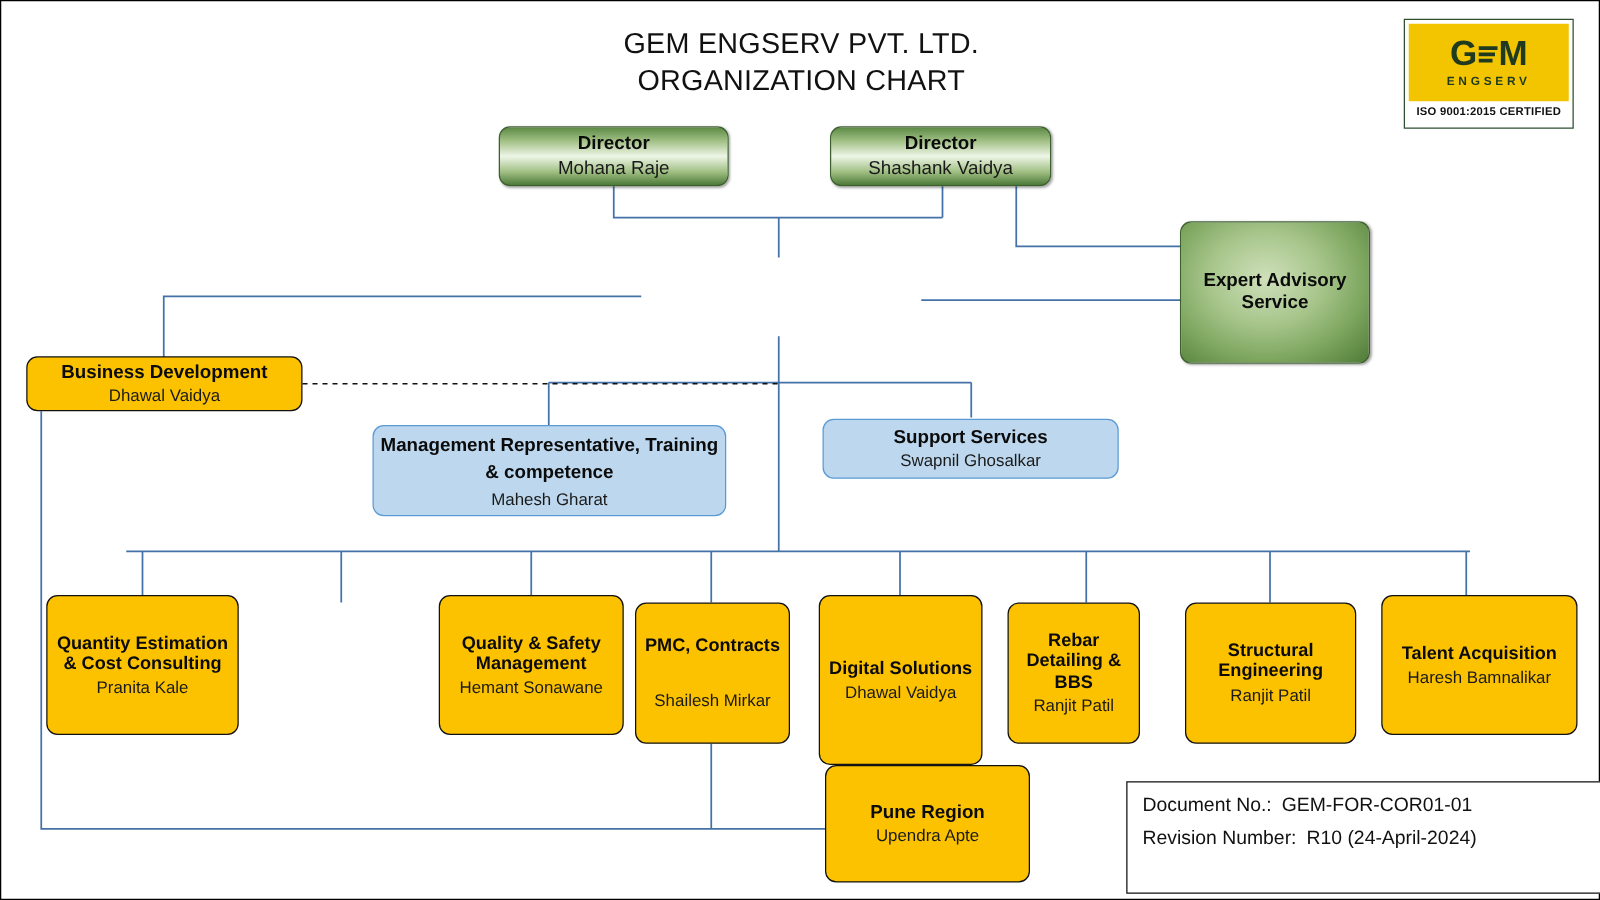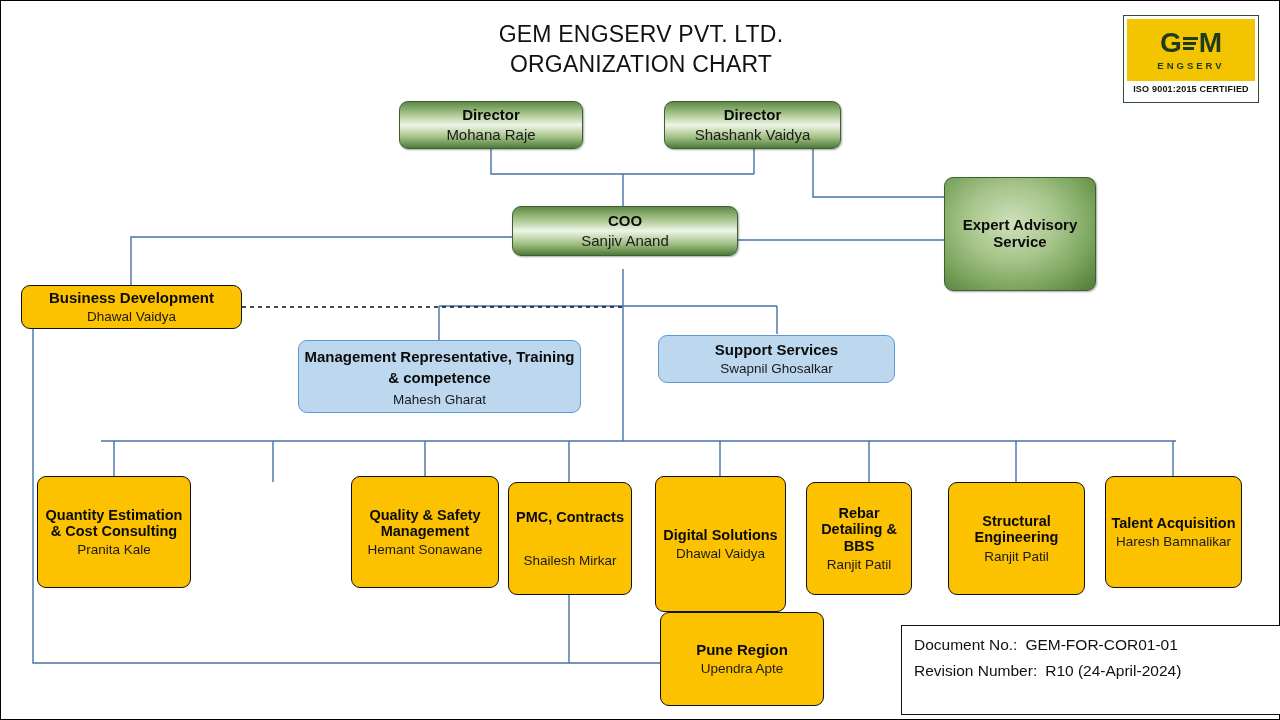--- a/index.html
+++ b/index.html
@@ -212,24 +212,20 @@
   <div class="node green" style="left:398px; top:100px; width:184px; height:48px;">
     <div class="role" style="font-size:15px;">Director</div>
     <div class="person" style="font-size:15px;">Mohana Raje</div>
   </div>
 
   <div class="node green" style="left:663px; top:100px; width:177px; height:48px;">
     <div class="role" style="font-size:15px;">Director</div>
     <div class="person" style="font-size:15px;">Shashank Vaidya</div>
   </div>
 
-  <div class="node green" style="left:511px; top:205px; width:226px; height:50px;">
-    <div class="role" style="font-size:15px;">COO</div>
-    <div class="person" style="font-size:15px;">Sanjiv Anand</div>
-  </div>
 
   <div class="node green-radial" style="left:943px; top:176px; width:152px; height:114px;">
     <div class="role" style="font-size:15px;">Expert Advisory Service</div>
   </div>
 
   <div class="node yellow" style="left:20px; top:284px; width:221px; height:44px;">
     <div class="role" style="font-size:15px;">Business Development</div>
     <div class="person" style="font-size:13.5px;">Dhawal Vaidya</div>
   </div>
 
@@ -267,21 +263,21 @@
   <div class="node yellow" style="left:805px; top:481px; width:106px; height:113px;">
     <div class="role" style="font-size:14.5px;">Rebar Detailing &amp; BBS</div>
     <div class="person" style="font-size:13.5px;">Ranjit Patil</div>
   </div>
 
   <div class="node yellow" style="left:947px; top:481px; width:137px; height:113px;">
     <div class="role" style="font-size:14.5px;">Structural Engineering</div>
     <div class="person" style="font-size:13.5px;">Ranjit Patil</div>
   </div>
 
-  <div class="node yellow" style="left:1104px; top:475px; width:137px; height:112px;">
+  <div class="node yellow" style="left:1104px; top:475px; width:157px; height:112px;">
     <div class="role" style="font-size:14.5px;">Talent Acquisition</div>
     <div class="person" style="font-size:13.5px;">Haresh Bamnalikar</div>
   </div>
 
   <div class="node yellow" style="left:659px; top:611px; width:164px; height:94px;">
     <div class="role" style="font-size:15px;">Pune Region</div>
     <div class="person" style="font-size:13.5px;">Upendra Apte</div>
   </div>
 
   <div id="doc-info">

